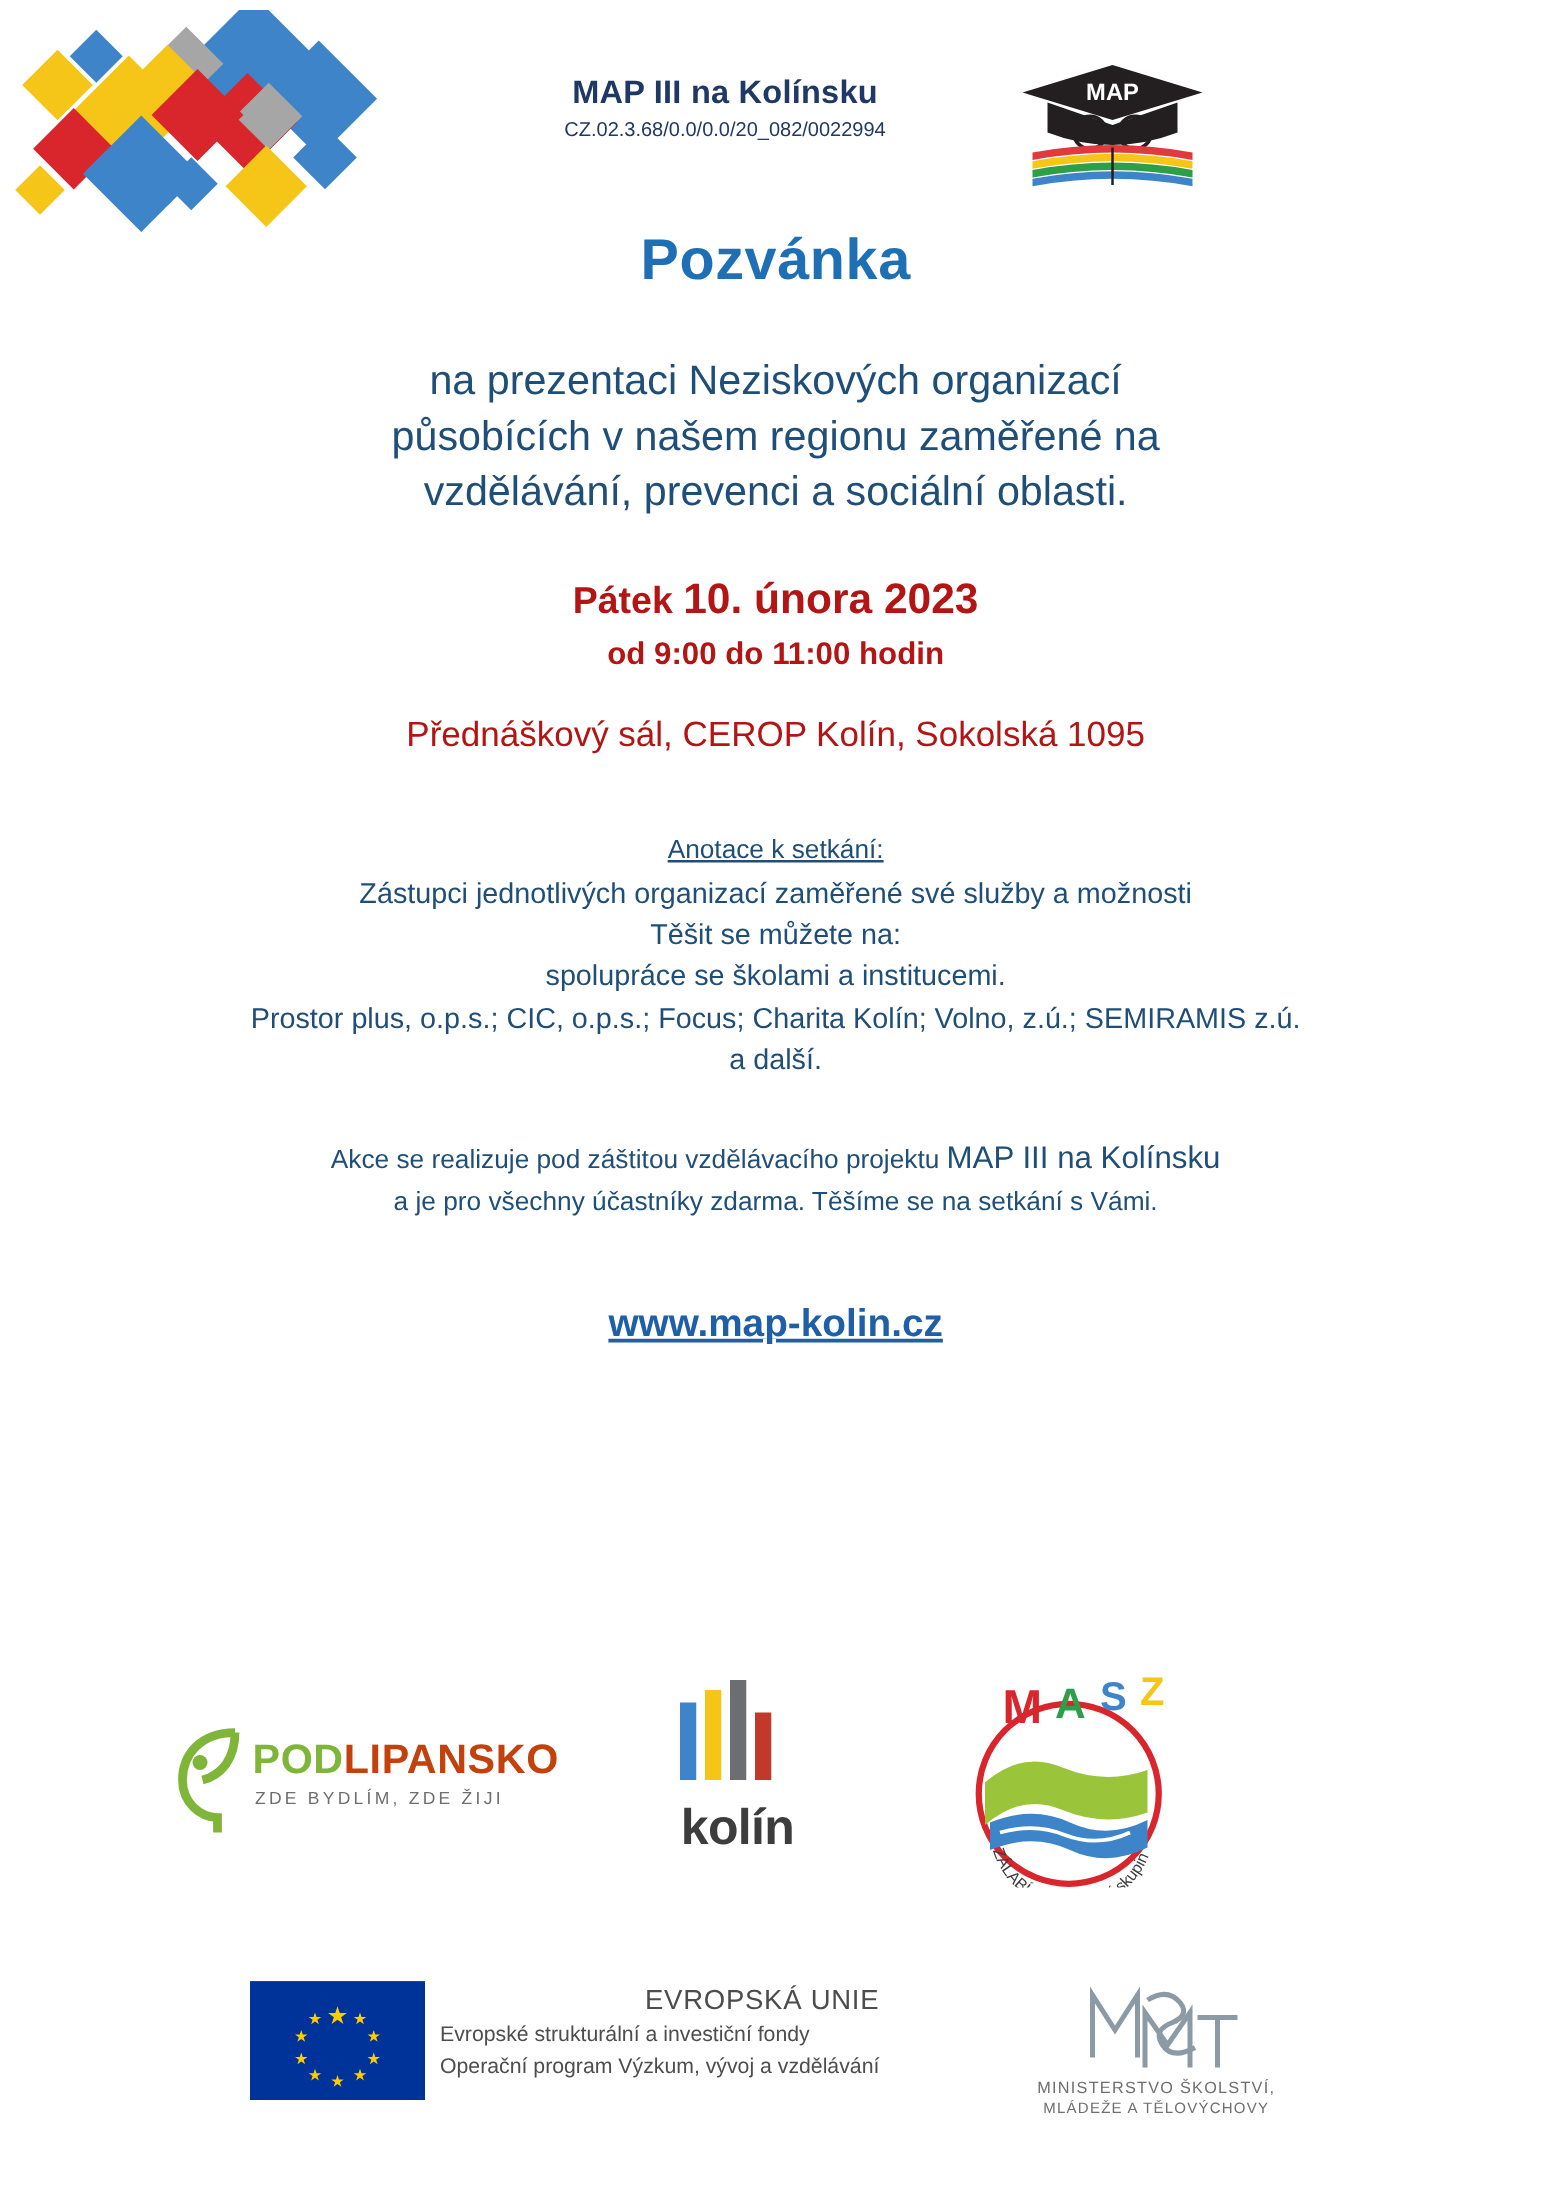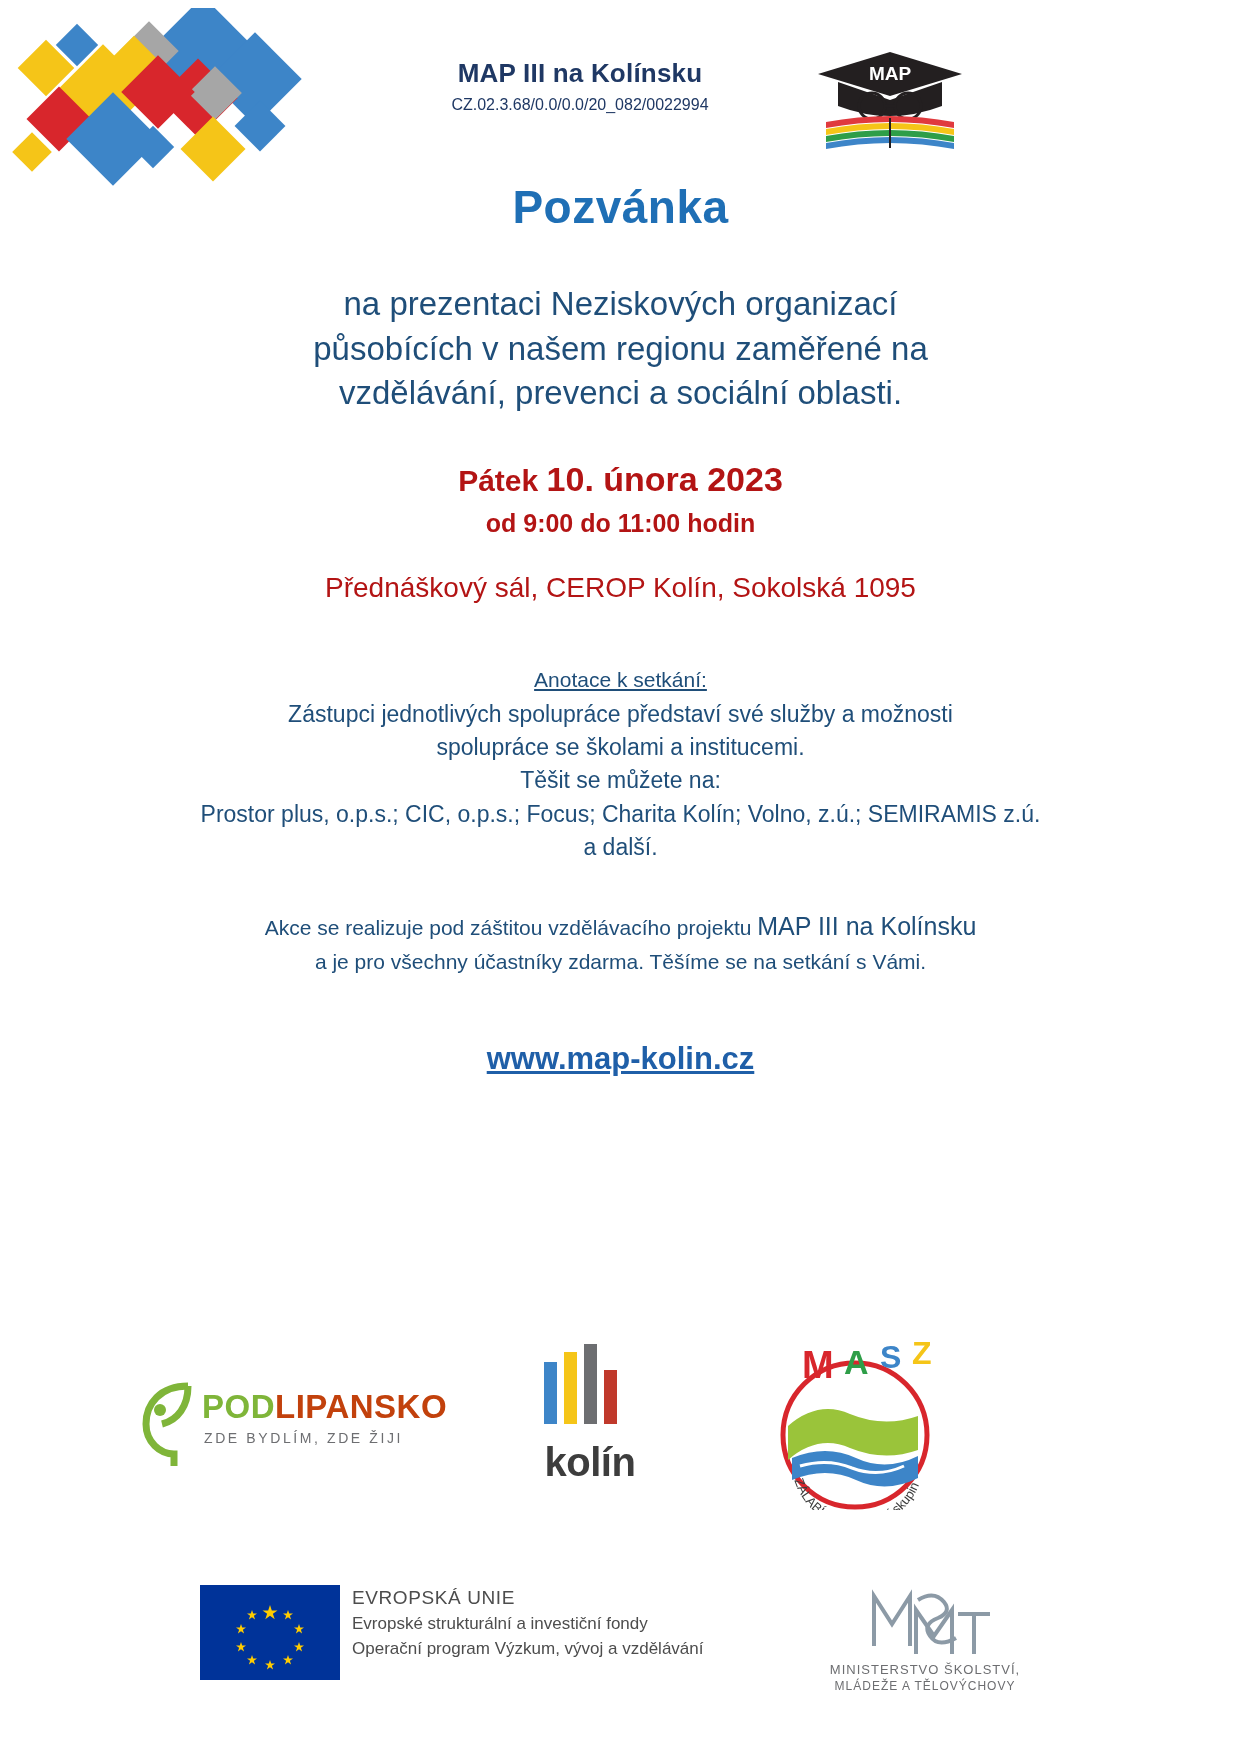--- a/index.html
+++ b/index.html
@@ -223,22 +223,23 @@
     height: 95px;
     background: #003399;
   }
   .eu-text {
     position: absolute;
     left: 352px;
     top: 12px;
     color: #4d4d4d;
   }
   .eu-line1 {
-    font-size: 19px;
+    font-size: 22px;
     letter-spacing: 0.6px;
+    text-align: right;
   }
   .eu-line2, .eu-line3 {
     font-size: 17px;
     margin-top: 5px;
   }
   .msmt {
     position: absolute;
     left: 800px;
     top: 5px;
     width: 250px;
@@ -331,23 +332,23 @@
 
   <div class="datetime">
     <div class="date-line"><span>Pátek </span><span class="big">10. února 2023</span></div>
     <div class="time-line">od 9:00 do 11:00 hodin</div>
   </div>
 
   <div class="place-line">Přednáškový sál, CEROP Kolín, Sokolská 1095</div>
 
   <div class="anotace-heading">Anotace k setkání:</div>
   <div class="anotace-text">
-    <div>Zástupci jednotlivých spolupráce představí své služby a možnosti</div>
+    <div>Zástupci jednotlivých organizací zaměřené své služby a možnosti</div>
+    <div>Těšit se můžete na:</div>
     <div>spolupráce se školami a institucemi.</div>
-    <div>Těšit se můžete na:</div>
   </div>
   <div class="orgs">
     <div>Prostor plus, o.p.s.; CIC, o.p.s.; Focus; Charita Kolín; Volno, z.ú.; SEMIRAMIS z.ú.</div>
     <div>a další.</div>
   </div>
 
   <div class="footer-note">
     <div><span>Akce se realizuje pod záštitou vzdělávacího projektu </span><span class="proj">MAP III na Kolínsku</span></div>
     <div>a je pro všechny účastníky zdarma. Těšíme se na setkání s Vámi.</div>
   </div>

